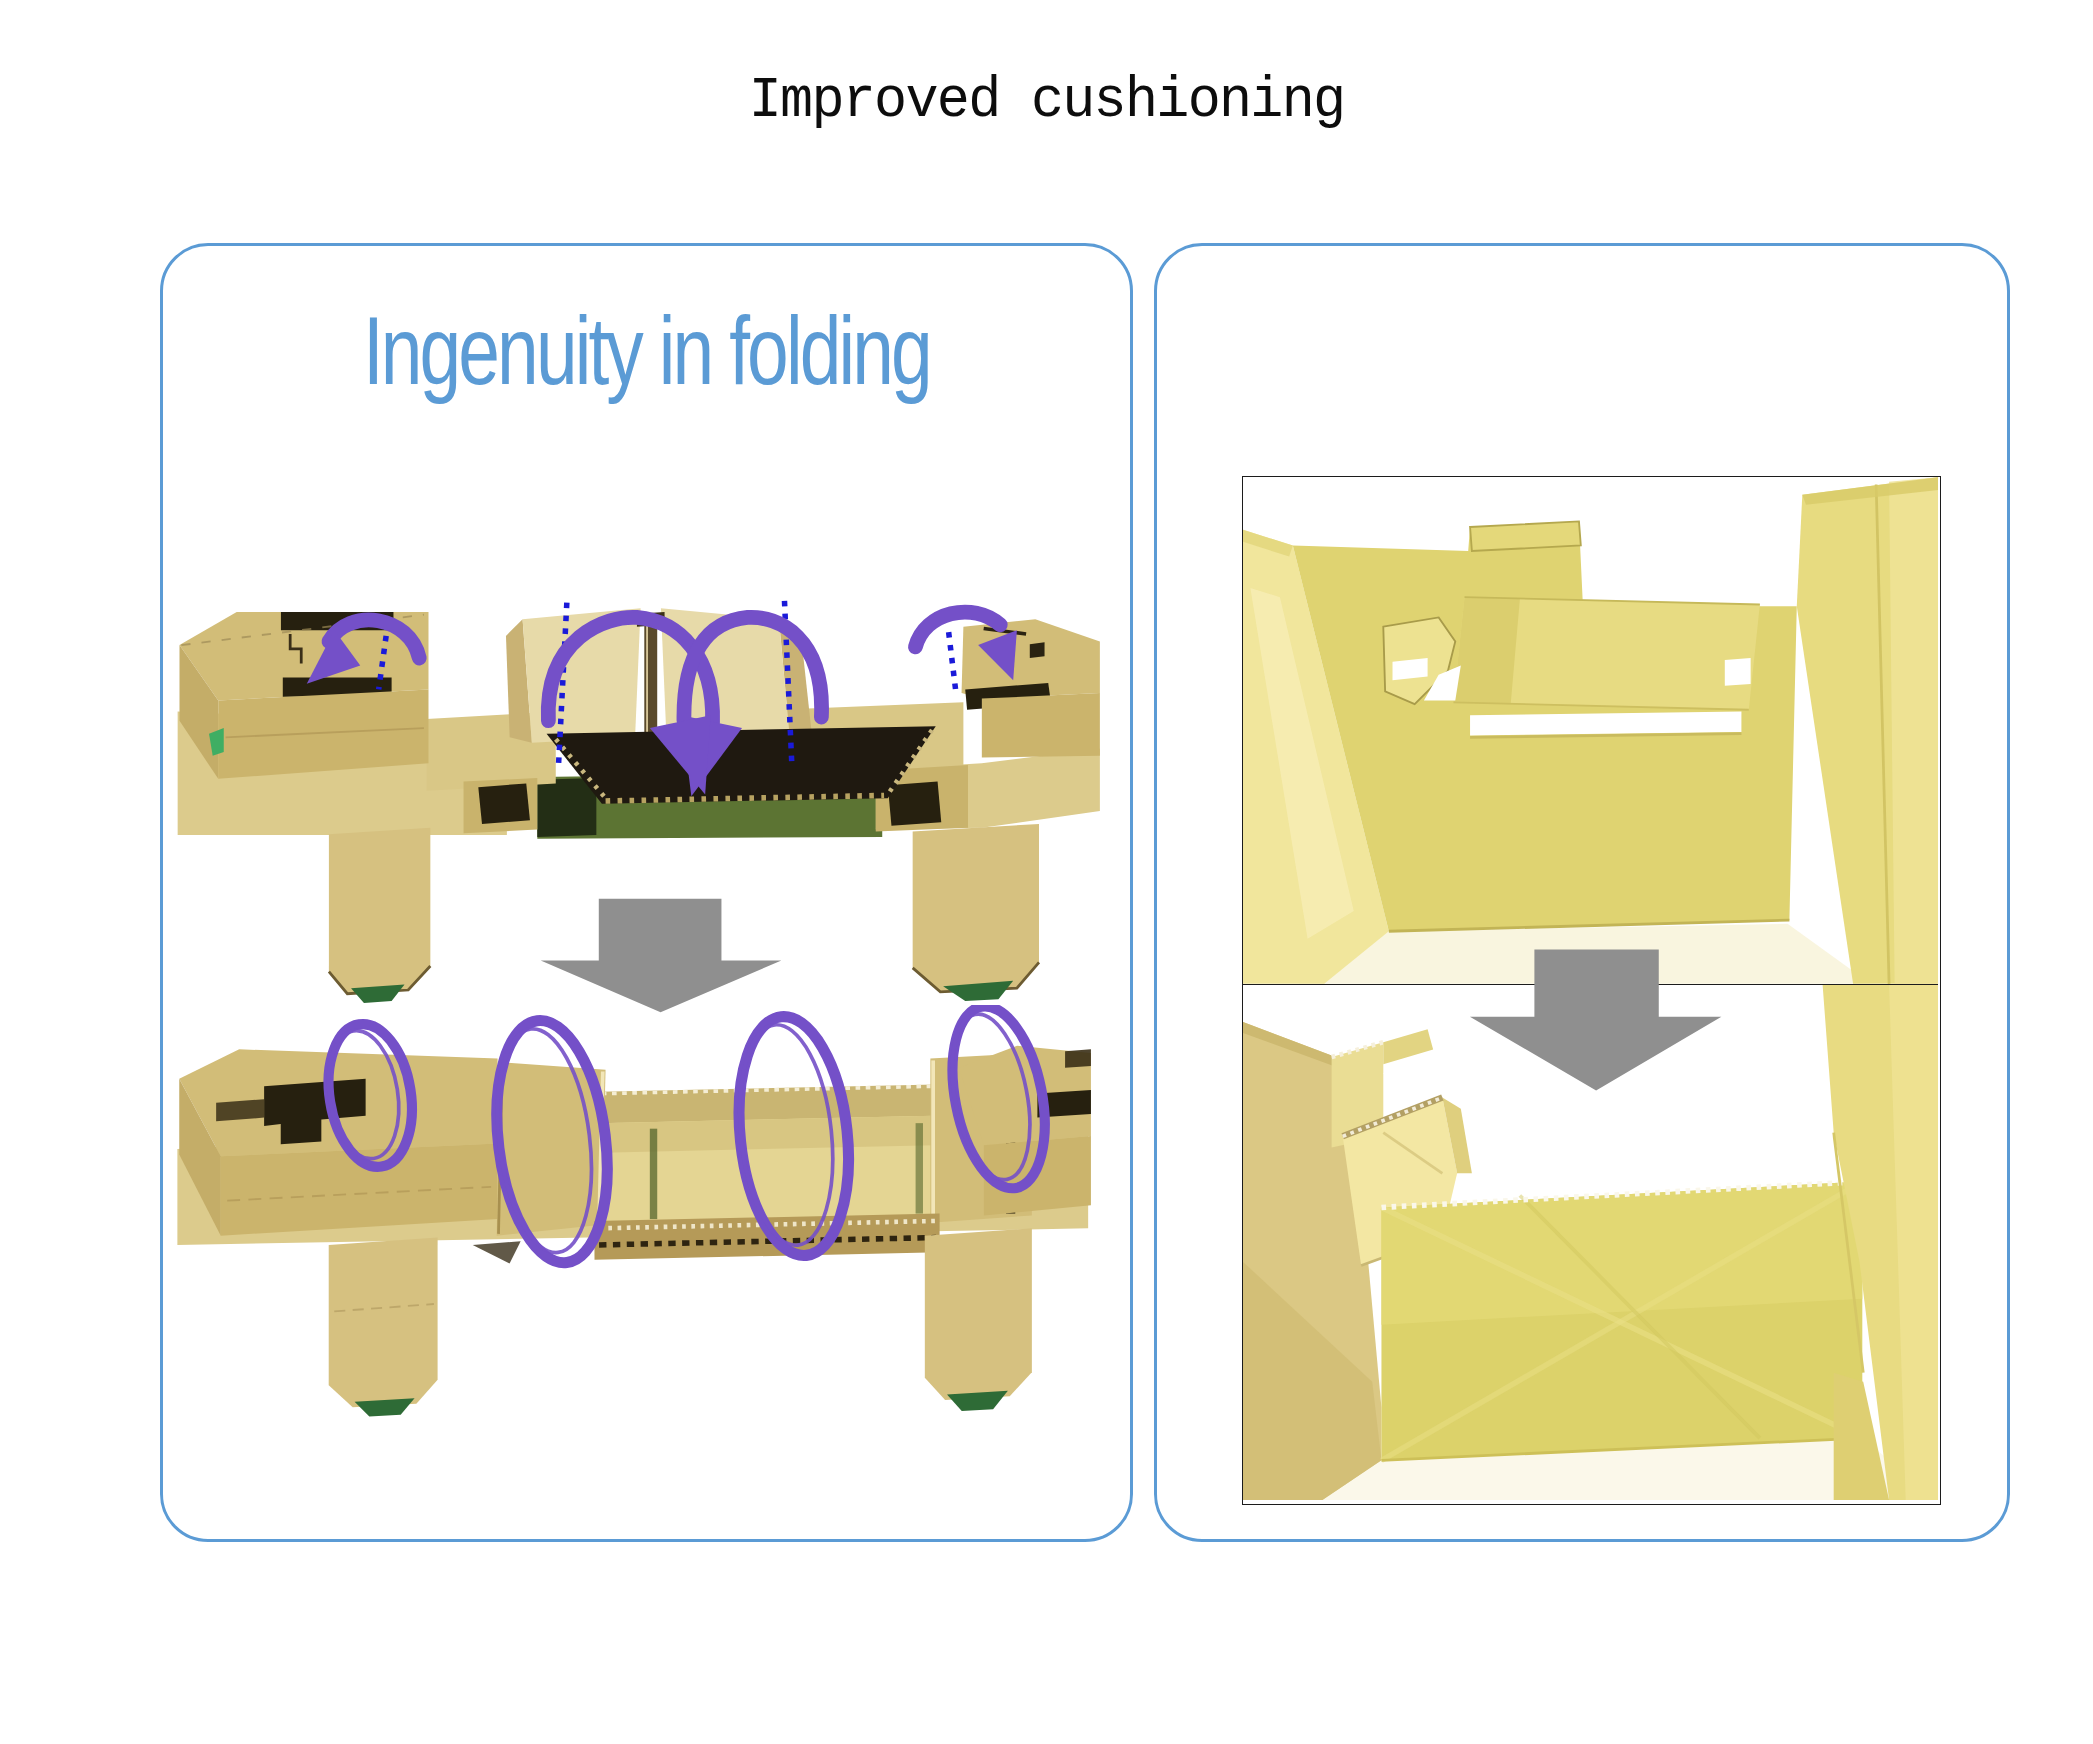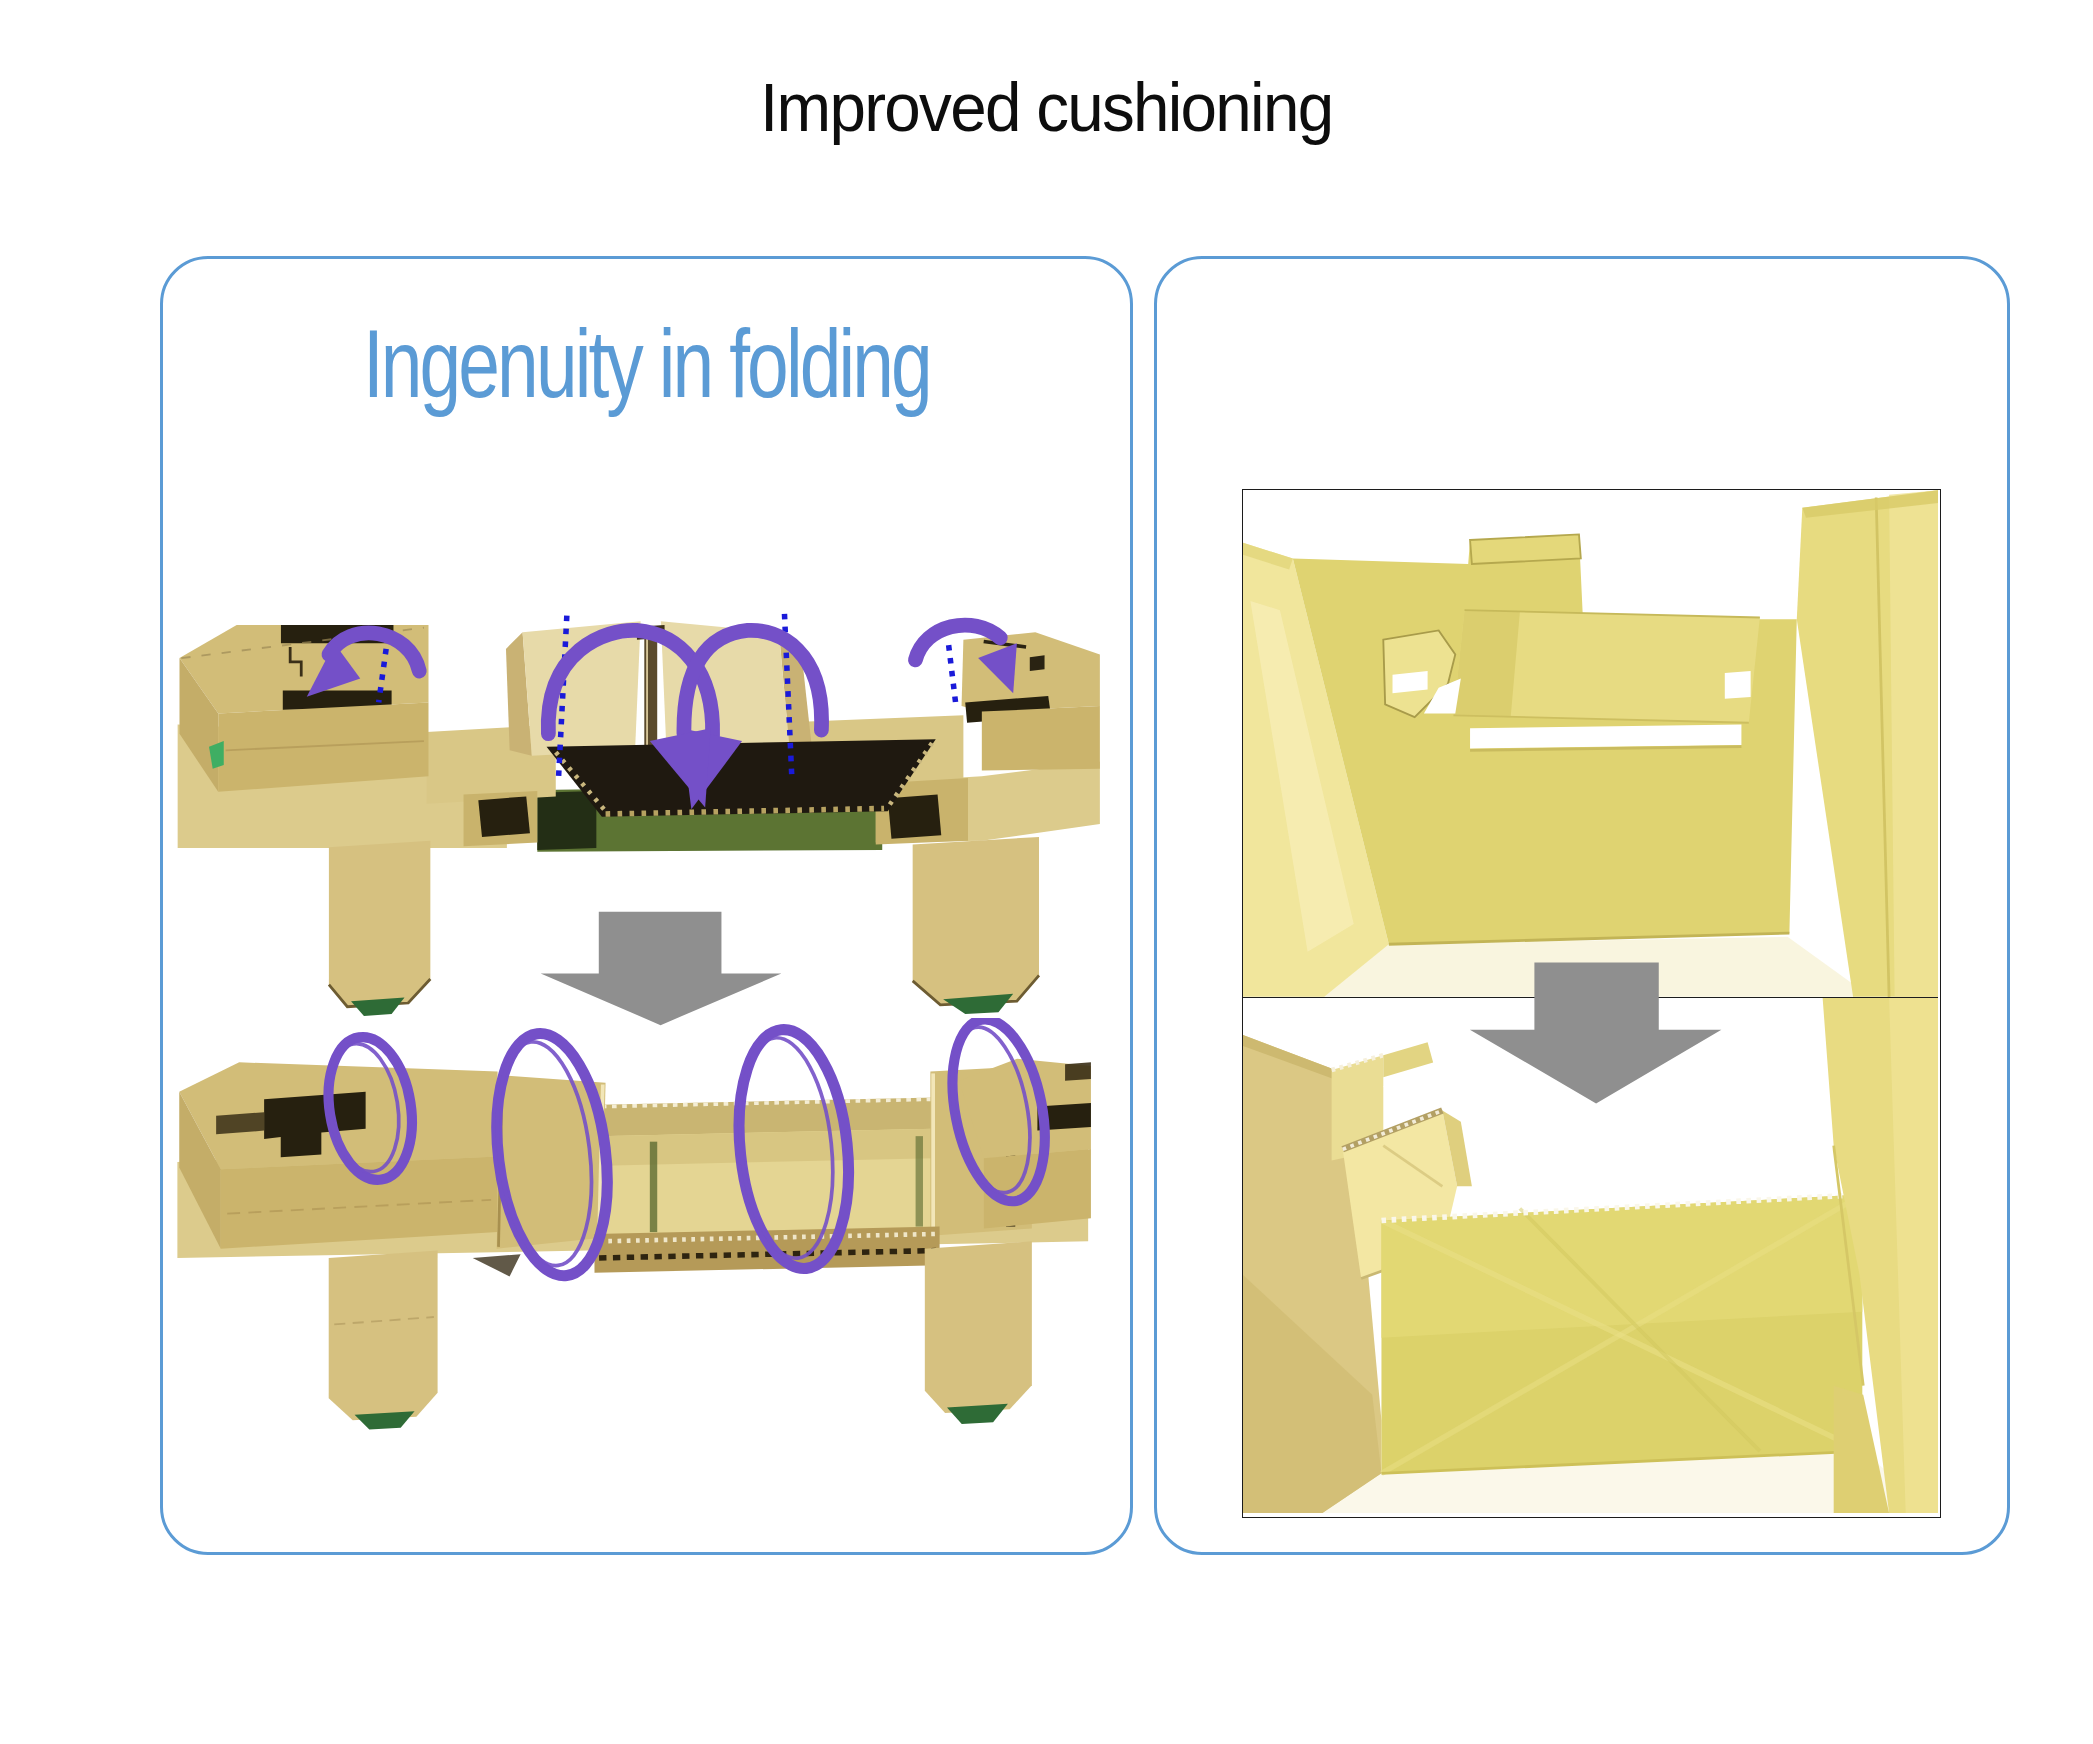--- a/index.html
+++ b/index.html
@@ -2,26 +2,26 @@
 <html style="--accent-blue: #5B9BD5; --annotation-purple: #7450C8; --fold-line-blue: #1A1AD9; --transform-arrow-gray: #8F8F8F; --photo-frame-border: #1C1C1C; --cardboard-tan: #D2BD78; --cardboard-yellow: #E0D472;font-size:14.8px"><head>
 <meta charset="utf-8">
 <style>
   html,body{margin:0;padding:0;background:#ffffff;}
   body{
     width:2093px;height:1744px;position:relative;overflow:hidden;
     font-family:"Liberation Sans",sans-serif;
   }
   .title{
     position:absolute;left:0;top:68px;width:100%;
-    text-align:center;font-size:69px;font-weight:400;color:#0d0d0d;
-    letter-spacing:-1.8px;margin:0;
+    text-align:center;font-size:58px;font-weight:400;color:#0d0d0d;
+    letter-spacing:-1.8px;margin:0;font-family:Liberation Mono, monospace;
   }
   .title .tx{display:inline-block;transform:scaleX(.95);transform-origin:center;}
   .panel{
-    position:absolute;top:256px;height:1299px;box-sizing:border-box;
+    position:absolute;top:243px;height:1299px;box-sizing:border-box;
     border:3.7px solid var(--accent-blue,#5B9BD5);border-radius:48px;background:#fff;
   }
   .panel.left{left:160px;width:973px;}
   .panel.right{left:1154px;width:856px;}
   .panel h2{
     position:absolute;top:50px;left:0;width:100%;margin:0;
     text-align:center;font-weight:400;font-size:96px;letter-spacing:-3.7px;
     color:var(--accent-blue,#5B9BD5);white-space:nowrap;
   }
   .panel h2 .tx{display:inline-block;transform:scaleX(.78);transform-origin:center;}

